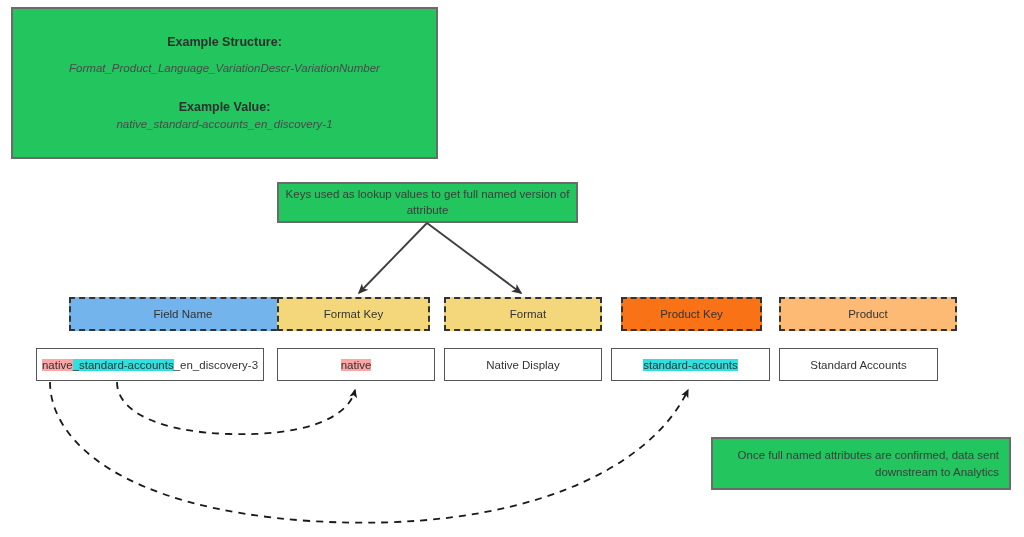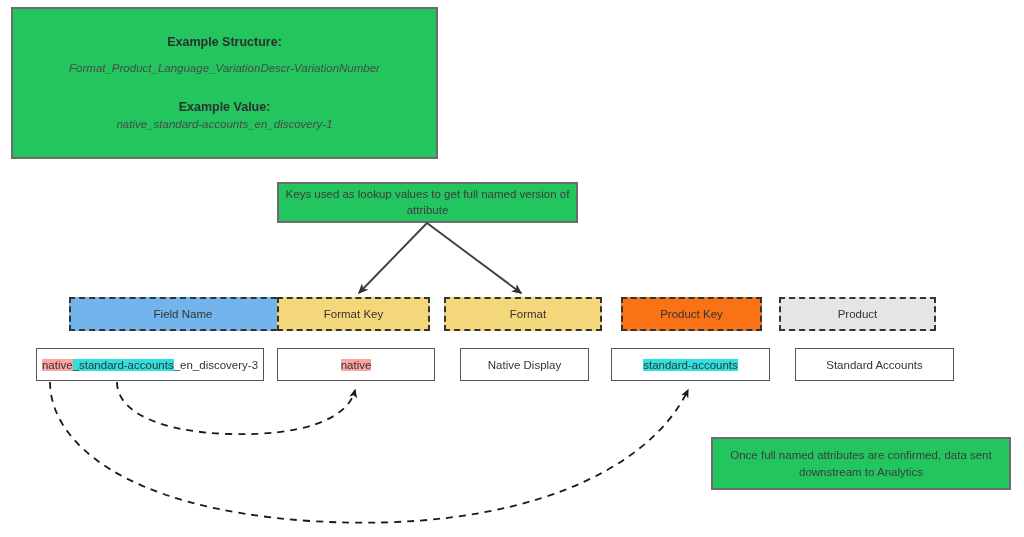--- a/index.html
+++ b/index.html
@@ -50,21 +50,21 @@
   #example-box .row2 { margin-bottom: 21px; }
   #example-box .row3 { }
 
   #lookup-box {
     left: 277px; top: 182px; width: 301px; height: 41px;
     font-size: 11.5px; padding: 0 6px; line-height: 1.35; justify-content: center;
   }
 
   #downstream-box {
     left: 711px; top: 437px; width: 300px; height: 53px;
-    font-size: 11.5px; padding: 8px 10px; line-height: 1.4;
+    font-size: 11.5px; padding: 8px 10px; line-height: 1.4; text-align: right;
   }
 
   
   .col-header {
     height: 34px;
     border: 2px dashed #333333;
     display: flex;
     align-items: center;
     justify-content: center;
     font-size: 11.5px;
@@ -112,43 +112,43 @@
   </div>
   <div class="abs col-header" style="left:277px; top:297px; width:153px; background:#F5D77B;">
     <span>Format Key</span>
   </div>
   <div class="abs col-header" style="left:444px; top:297px; width:158px; background:#F5D77B;padding-left:10px;">
     <span>Format</span>
   </div>
   <div class="abs col-header" style="left:611px; top:297px; width:141px; background:#f97316;margin-left:10px;">
     <span>Product Key</span>
   </div>
-  <div class="abs col-header" style="left:779px; top:297px; width:157px; background:#e5e5e5;">
+  <div class="abs col-header" style="left:779px; top:297px; width:178px; background:#fdba74;">
     <span>Product</span>
   </div>
 
   <div class="abs col-cell" style="left:36px; top:348px; width:228px;">
     <span>
       <span class="hl-yellow">native</span><span class="hl-cyan">_</span><span class="hl-cyan">standard-accounts</span><span>_en_discovery-3</span>
     </span>
   </div>
 
   <div class="abs col-cell" style="left:277px; top:348px; width:158px;">
     <span class="hl-yellow">native</span>
   </div>
 
-  <div class="abs col-cell" style="left:460px; top:348px; width:129px;">
+  <div class="abs col-cell" style="left:444px; top:348px; width:158px;">
     <span>Native Display</span>
   </div>
 
   <div class="abs col-cell" style="left:611px; top:348px; width:159px;">
     <span class="hl-cyan">standard-accounts</span>
   </div>
 
-  <div class="abs col-cell" style="left:779px; top:348px; width:159px;margin-left:16px;">
+  <div class="abs col-cell" style="left:779px; top:348px; width:159px;">
     <span>Standard Accounts</span>
   </div>
 
   <svg id="wires" viewBox="0 0 1024 537">
     <defs>
       <marker id="arrow-solid" viewBox="0 0 10 10" refX="8.5" refY="5" markerWidth="5.5" markerHeight="5.5" orient="auto-start-reverse">
         <path d="M 0 0.6 L 10 5 L 0 9.4 L 2.6 5 Z" fill="#333333"></path>
       </marker>
       <marker id="arrow-dash" viewBox="0 0 10 10" refX="8.5" refY="5" markerWidth="5" markerHeight="5" orient="auto-start-reverse">
         <path d="M 0 0.6 L 10 5 L 0 9.4 L 2.6 5 Z" fill="#1a1a1a"></path>

